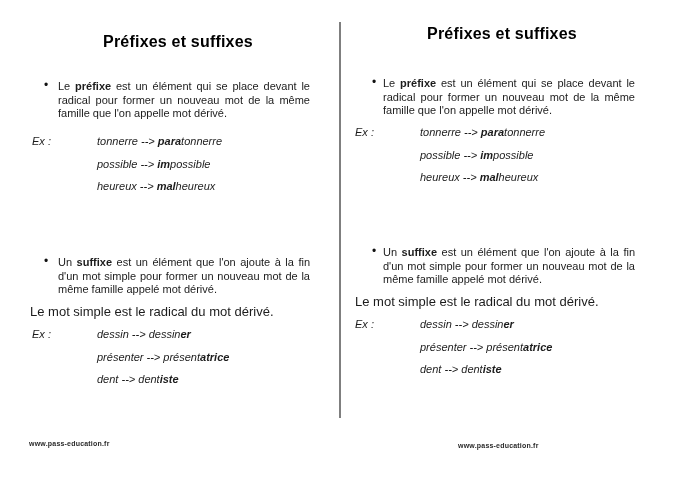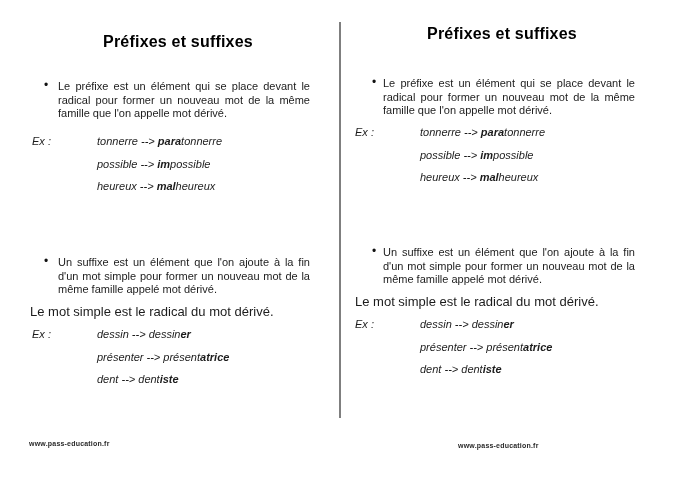--- a/index.html
+++ b/index.html
@@ -32,21 +32,21 @@
     content: "\2022";
     position: absolute; left: 0; top: -1px;
     font-size: 12px; line-height: 13.5px; color: #111;
   }
   .def-text {
     text-align: justify;
     font-size: 11px; line-height: 13.5px;
   }
   .left  .def-text { margin-left: 14px; }
   .right .def-text { margin-left: 11px; }
-  .def-text b { font-weight: normal; }
+  .def-text b { font-weight: bold; }
 
   .left  .bullet.b1 { top: 80px; }
   .right .bullet.b1 { top: 77px; }
   .left  .bullet.b2 { top: 256px; }
   .right .bullet.b2 { top: 246px; }
 
   .ex-block { position: absolute; }
   .left  .ex-block { left: 32px; }
   .right .ex-block { left: 15px; }
   .left  .ex-block.e1 { top: 135px; }

